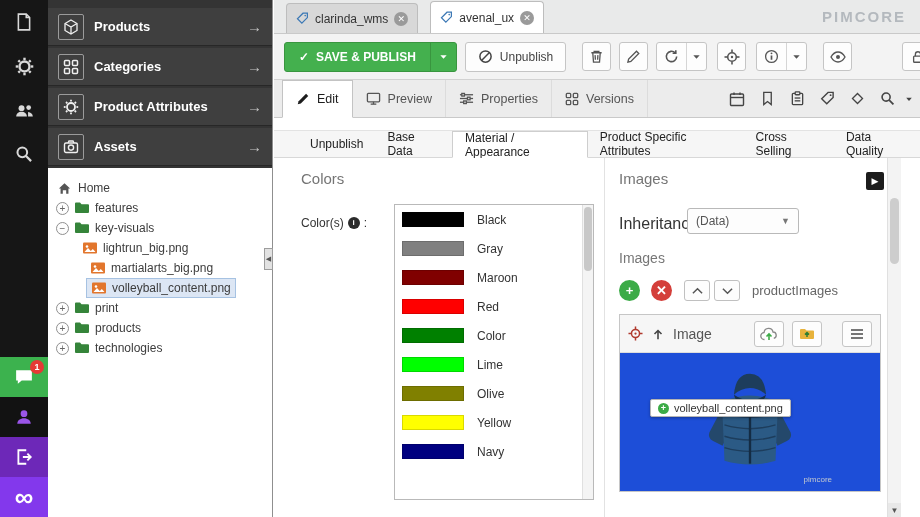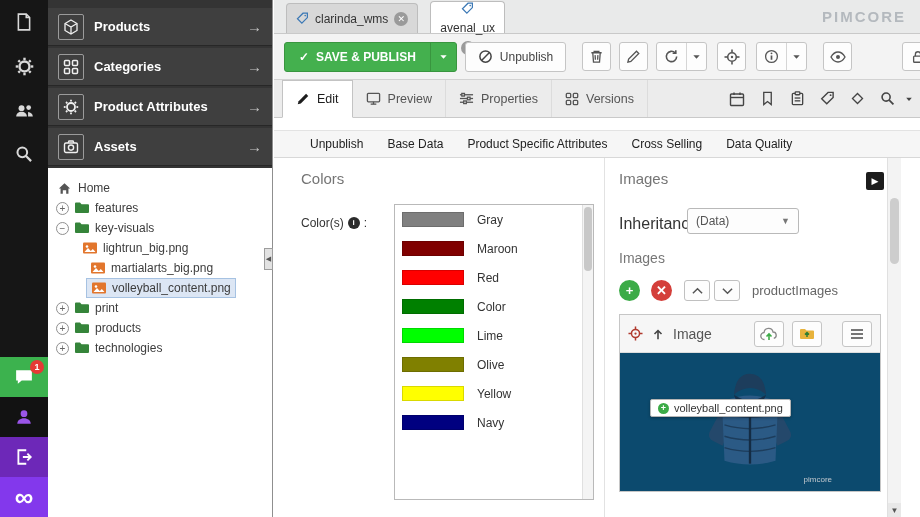--- a/index.html
+++ b/index.html
@@ -28,21 +28,21 @@
   .expander { width:13px; height:13px; border:1px solid #8f8f8f; border-radius:50%; background:#fdfdfd; color:#666; font-size:10px; line-height:11px; text-align:center; flex:0 0 13px; }
   .t-ic { display:flex; flex:0 0 16px; }
   .sel { display:flex; align-items:center; gap:5px; background:#dce6f4; border:1px solid #a6c2e2; padding:1px 4px; }
   .collapse-handle { position:absolute; right:-1px; top:248px; width:9px; height:22px; background:#e2e2e2; border:1px solid #9d9d9d; color:#555; font-size:7px; display:flex; align-items:center; justify-content:center; cursor:pointer; }
 
   
   .main { position:absolute; left:274px; top:0; right:0; bottom:0; background:#fff; }
 
   .tabbar { height:34px; background:#e9eaea; border-bottom:1px solid #c9c9c9; display:flex; align-items:flex-end; }
   .dtab { display:flex; align-items:center; gap:6px; height:30px; padding:0 9px; margin-left:12px; background:#d8d8d8; border:1px solid #bdbdbd; border-bottom:none; border-radius:4px 4px 0 0; font-size:12px; color:#333; cursor:pointer; }
-  .dtab.active { background:#fff; height:32px;flex-direction:column; }
+  .dtab.active { background:#fff; height:32px; }
   .tab-close { width:14px; height:14px; border-radius:50%; background:#9a9a9a; color:#fff; font-size:9px; line-height:14px; text-align:center; cursor:pointer; }
   .brand { margin-left:auto; padding:0 14px 8px 0; color:#b4b9be; font-size:15px; font-weight:bold; letter-spacing:2px; }
 
   .toolbar { height:46px; background:#f3f3f3; border-bottom:1px solid #d2d2d2; display:flex; align-items:center; padding-left:10px; overflow:hidden; }
   .btn-save { display:flex; align-items:stretch; height:30px; border-radius:3px; overflow:hidden; border:1px solid #39953f; cursor:pointer; }
   .btn-save .seg-main { display:flex; align-items:center; gap:7px; color:#fff; font-size:12px; font-weight:bold; padding:0 14px; }
   .btn-save .seg-caret { display:flex; align-items:center; padding:0 8px; border-left:1px solid #39953f; color:#fff; }
   .btn-plain { display:flex; align-items:center; gap:7px; height:30px; padding:0 12px; margin-left:8px; background:#fdfdfd; border:1px solid #c5c5c5; border-radius:3px; font-size:12px; color:#444; cursor:pointer; }
   .icon-btn { width:29px; height:29px; background:#fdfdfd; border:1px solid #c5c5c5; border-radius:3px; display:flex; align-items:center; justify-content:center; color:#555; cursor:pointer; }
   .icon-group { display:flex; height:29px; border:1px solid #c5c5c5; border-radius:3px; background:#fdfdfd; overflow:hidden; }
@@ -77,21 +77,21 @@
   
   .toggle-btn { position:absolute; left:592px; top:14px; width:18px; height:18px; background:#1c1c1c; color:#fff; font-size:9px; display:flex; align-items:center; justify-content:center; border-radius:2px; cursor:pointer; }
   .inh-label { position:absolute; left:345px; top:57px; font-size:16px; color:#333; }
   .dropdown { position:absolute; left:413px; top:50px; width:112px; height:26px; background:#fdfdfd; border:1px solid #b9b9b9; border-radius:3px; display:flex; align-items:center; padding:0 8px; font-size:12px; color:#555; cursor:pointer; }
   .dropdown .dd-caret { margin-left:auto; color:#777; font-size:9px; }
   .section-title { position:absolute; left:345px; top:92px; font-size:14px; color:#777; }
   .round-btn { position:absolute; top:122px; width:21px; height:21px; border-radius:50%; color:#fff; font-size:13px; line-height:21px; text-align:center; font-weight:bold; cursor:pointer; }
   .mini-btn { position:absolute; top:122px; width:26px; height:21px; background:#fdfdfd; border:1px solid #c0c0c0; border-radius:3px; display:flex; align-items:center; justify-content:center; color:#555; cursor:pointer; }
   .coll-label { position:absolute; left:478px; top:125px; font-size:13px; color:#666; }
 
-  .img-card { position:absolute; left:345px; top:156px; width:262px; height:178px; border:1px solid #c6c6c6; background:#0c4a6e; }
+  .img-card { position:absolute; left:345px; top:156px; width:262px; height:178px; border:1px solid #c6c6c6; background:#1d4ed8; }
   .card-head { height:38px; background:#f6f6f6; border-bottom:1px solid #ddd; display:flex; align-items:center; gap:8px; padding:0 8px; }
   .card-head .img-label { font-size:14px; color:#555; flex:1; }
   .card-btn { width:30px; height:26px; background:#fdfdfd; border:1px solid #c5c5c5; border-radius:3px; display:flex; align-items:center; justify-content:center; color:#555; cursor:pointer; }
   .card-body { position:relative; height:139px; display:flex; align-items:center; justify-content:center; }
   .tooltip { position:absolute; left:30px; top:46px; display:flex; align-items:center; gap:5px; background:#fff; border:1px solid #b5b5b5; border-radius:2px; padding:2px 7px; font-size:11px; color:#333; box-shadow:0 1px 3px rgba(0,0,0,.3); }
   .tip-plus { width:11px; height:11px; border-radius:50%; background:#3cab47; color:#fff; font-size:9px; line-height:11px; text-align:center; font-weight:bold; }
   .watermark { position:absolute; right:48px; bottom:8px; font-size:8px; color:#c3c9cf; }
 
   .scrollbar { position:absolute; left:613px; top:0; width:14px; height:359px; background:#f3f3f3; border-left:1px solid #e0e0e0; }
   .sb-thumb { position:absolute; left:2px; right:2px; top:40px; height:66px; background:#cdcdcd; border-radius:6px; cursor:pointer; }
@@ -531,34 +531,39 @@
             </svg>
           </span>
       </div>
     </div>
 
     <div class="spacer12"></div>
 
     <div class="subtabs">
       <span class="stab">Unpublish</span>
       <span class="stab">Base Data</span>
+      <span class="stab active">Material / Appearance</span>
       <span class="stab">Product Specific Attributes</span>
       <span class="stab">Cross Selling</span>
       <span class="stab">Data Quality</span>
     </div>
 
     <div class="content">
 
       <div class="panel-title" style="left:27px; top:12px">Colors</div>
       <div class="field-label">
         <span>Color(s)</span>
         <span class="info-dot">i</span>
         <span>:</span>
       </div>
       <div class="color-list">
+        <div class="color-opt">
+            <span class="swatch" style="background: rgb(0, 0, 0);"></span>
+            <span class="opt-label">Black</span>
+          </div>
         <div class="color-opt">
             <span class="swatch" style="background: rgb(128, 128, 128);"></span>
             <span class="opt-label">Gray</span>
           </div>
         <div class="color-opt">
             <span class="swatch" style="background: rgb(128, 0, 0);"></span>
             <span class="opt-label">Maroon</span>
           </div>
         <div class="color-opt">
             <span class="swatch" style="background: rgb(255, 0, 0);"></span>

